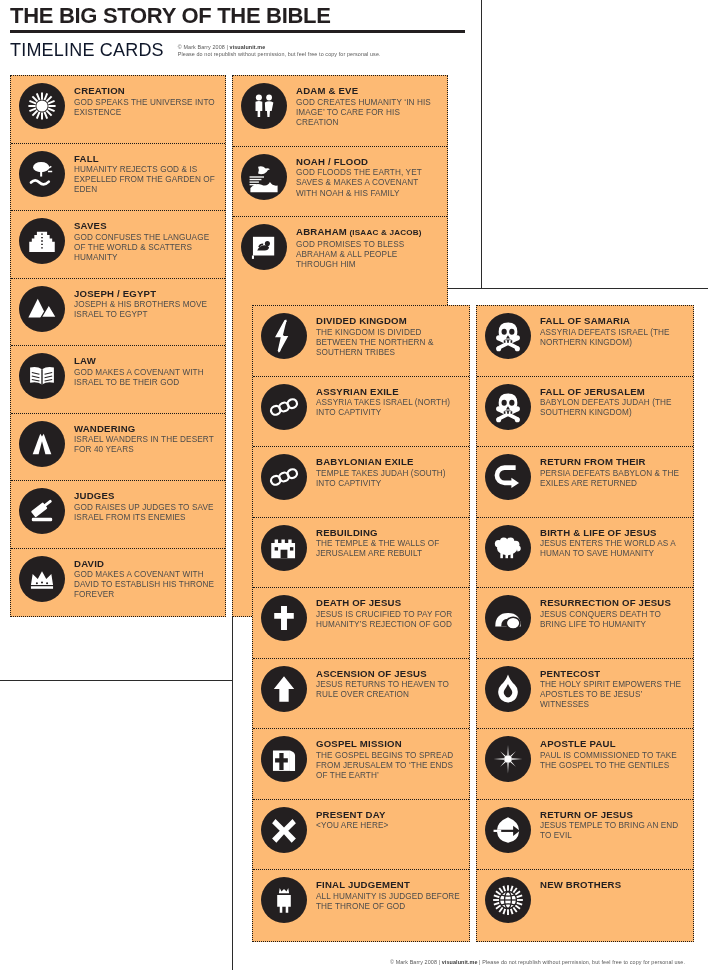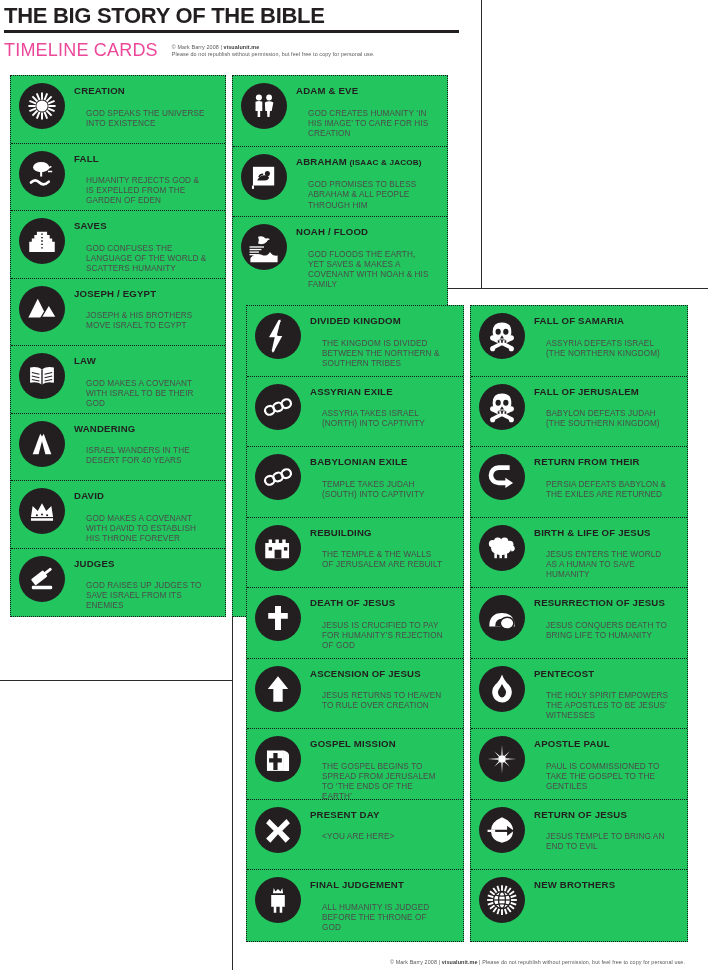--- a/index.html
+++ b/index.html
@@ -22,42 +22,42 @@
   #sheet-one-lower{
     left:0px;top:288px;width:233px;height:393px;
     border-left:none;border-top:none;
   }
   #sheet-two{
     left:232px;top:288px;width:477px;height:683px;
     border-right:none;border-bottom:none;
   }
 
   
-  .header{position:absolute;left:4px;top:4px;width:455px;}
+  .header{position:absolute;left:10px;top:4px;width:455px;}
   .main-title{
     font-size:22px;font-weight:bold;letter-spacing:-0.3px;
     line-height:24px;margin:0;color:#231f20;
   }
   .rule{height:3px;background:#231f20;margin-top:2px;width:455px;}
   .subhead-row{display:flex;align-items:flex-start;margin-top:8px;}
   .sub-title{
     font-size:18px;font-weight:normal;letter-spacing:0.2px;
-    line-height:19px;color:#ec4899;white-space:nowrap;
+    line-height:19px;color:#0f172a;white-space:nowrap;
   }
   .credit{margin-left:14px;padding-top:3px;}
   .credit-line{font-size:5.4px;line-height:7px;color:#5a5a5a;letter-spacing:0.1px;}
   .credit-line .vu{font-weight:bold;color:#3a3a3a;}
 
   
   .grid{position:absolute;display:flex;}
   .col{
     border:1px dotted #1a1a1a;
     border-right-style:dotted;
     box-sizing:border-box;
-    background:#22c55e;
+    background:#fdba74;
   }
   .col + .col{margin-left:6px;}
 
   .card{
     display:flex;align-items:flex-start;
     box-sizing:border-box;
     border-bottom:1px dotted #1a1a1a;
     padding:6px 6px 6px 8px;
   }
   .card:last-child{border-bottom:none;}
@@ -70,31 +70,31 @@
   }
   .icon-wrap svg{display:block;}
   .txt{padding-top:3px;min-width:0;}
   .card-title{
     font-size:9.6px;font-weight:bold;letter-spacing:0.2px;
     line-height:11.5px;color:#231f20;margin:0 0 1px 0;
   }
   .card-title .sub{font-size:8.1px;}
   .card-desc{
     font-size:8.2px;line-height:10.2px;letter-spacing:0.1px;
-    color:#4c4c4c;margin:12px;
+    color:#4c4c4c;margin:0;
   }
 
   
   #grid-one{left:10px;top:75px;}
   #grid-one .col{width:216px;}
   #grid-one .colA .card{height:67.5px;}
   #grid-one .colB .card{height:70.6px;}
 
   
-  #grid-two{left:246px;top:305px;align-items:flex-end;}
+  #grid-two{left:252px;top:305px;align-items:flex-end;}
   #grid-two .col{width:218px;}
   #grid-two .card{height:70.5px;}
 
   
   .footer{
     position:absolute;left:390px;top:958px;
     font-size:5.4px;line-height:8px;color:#5a5a5a;letter-spacing:0.1px;
     white-space:nowrap;
   }
   .footer b{font-weight:bold;color:#3a3a3a;}
@@ -223,98 +223,98 @@
           </svg>
         </div>
         <div class="txt">
           <div class="card-title">WANDERING</div>
           <div class="card-desc">ISRAEL WANDERS IN THE DESERT FOR 40 YEARS</div>
         </div>
       </div>
       <div class="card">
         <div class="icon-wrap">
           <svg width="34" height="34" viewBox="0 0 40 40">
+            <g transform="rotate(-38 20 18)">
+              <rect x="8" y="12" width="18" height="9" rx="1.5" fill="#ffffff"></rect>
+              <rect x="24" y="15" width="11" height="3.2" rx="1.2" fill="#ffffff"></rect>
+            </g>
+            <rect x="8" y="28" width="24" height="4" rx="1.5" fill="#ffffff"></rect>
+          </svg>
+        </div>
+        <div class="txt">
+          <div class="card-title">JUDGES</div>
+          <div class="card-desc">GOD RAISES UP JUDGES TO SAVE ISRAEL FROM ITS ENEMIES</div>
+        </div>
+      </div>
+      <div class="card">
+        <div class="icon-wrap">
+          <svg width="34" height="34" viewBox="0 0 40 40">
             <path d="M7 27 L9 14 L15 20 L20 11 L25 20 L31 14 L33 27 Z" fill="#ffffff"></path>
             <rect x="7" y="28.5" width="26" height="3" fill="#ffffff"></rect>
             <g fill="#231f20">
               <circle cx="14" cy="25" r="1.2"></circle>
               <circle cx="20" cy="24" r="1.2"></circle>
               <circle cx="26" cy="25" r="1.2"></circle>
             </g>
           </svg>
         </div>
         <div class="txt">
           <div class="card-title">DAVID</div>
           <div class="card-desc">GOD MAKES A COVENANT WITH DAVID TO ESTABLISH HIS THRONE FOREVER</div>
         </div>
       </div>
-      <div class="card">
-        <div class="icon-wrap">
-          <svg width="34" height="34" viewBox="0 0 40 40">
-            <g transform="rotate(-38 20 18)">
-              <rect x="8" y="12" width="18" height="9" rx="1.5" fill="#ffffff"></rect>
-              <rect x="24" y="15" width="11" height="3.2" rx="1.2" fill="#ffffff"></rect>
-            </g>
-            <rect x="8" y="28" width="24" height="4" rx="1.5" fill="#ffffff"></rect>
-          </svg>
-        </div>
-        <div class="txt">
-          <div class="card-title">JUDGES</div>
-          <div class="card-desc">GOD RAISES UP JUDGES TO SAVE ISRAEL FROM ITS ENEMIES</div>
-        </div>
-      </div>
     </div>
   <div class="col colB" id="col-1b">
       <div class="card">
         <div class="icon-wrap">
           <svg width="34" height="34" viewBox="0 0 40 40">
             <circle cx="14" cy="10" r="3.6" fill="#ffffff"></circle>
             <path d="M10 15 q4 -2 8 0 v11 h-2.5 v7 h-3 v-7 H10 z" fill="#ffffff"></path>
             <circle cx="26" cy="10" r="3.4" fill="#ffffff"></circle>
             <path d="M21 16 q5 -3 10 0 l-2 10 h-2 l-0.5 7 h-2.5 l-0.5 -7 h-2 z" fill="#ffffff"></path>
           </svg>
         </div>
         <div class="txt">
           <div class="card-title">ADAM &amp; EVE</div>
           <div class="card-desc">GOD CREATES HUMANITY ‘IN HIS IMAGE’ TO CARE FOR HIS CREATION</div>
-        </div>
-      </div>
-      <div class="card">
-        <div class="icon-wrap">
-          <svg width="34" height="34" viewBox="0 0 40 40">
-            <rect x="7" y="8" width="25" height="22" fill="#ffffff"></rect>
-            <path d="M7 30 L7 34" stroke="#ffffff" stroke-width="2.4"></path>
-            <g fill="#231f20">
-              <circle cx="24" cy="16" r="3"></circle>
-              <path d="M12 24 q3 -6 9 -6 q4 0 5 3 q-1 3 -5 3 q-5 0 -9 0 z"></path>
-              <path d="M14 20 q2 -4 5 -3" stroke="#231f20" stroke-width="2" fill="none"></path>
-            </g>
-          </svg>
-        </div>
-        <div class="txt">
-          <div class="card-title">ABRAHAM<span class="sub"> (ISAAC &amp; JACOB)</span></div>
-          <div class="card-desc">GOD PROMISES TO BLESS ABRAHAM &amp; ALL PEOPLE THROUGH HIM</div>
         </div>
       </div>
       <div class="card">
         <div class="icon-wrap">
           <svg width="34" height="34" viewBox="0 0 40 40">
             <path d="M13 8 q5 -2 9 2 q3 -1 5 1 q-3 1 -4 3 q-4 4 -10 2 q2 -4 0 -8 z" fill="#ffffff"></path>
             <path d="M4 33 q6 -7 13 -4 q7 3 10 -3 q3 5 9 4 v8 H4 z" fill="#ffffff"></path>
             <g stroke="#ffffff" stroke-width="1.6">
               <line x1="3" y1="20" x2="20" y2="20"></line>
               <line x1="3" y1="23" x2="17" y2="23"></line>
               <line x1="3" y1="26" x2="14" y2="26"></line>
               <line x1="3" y1="29" x2="11" y2="29"></line>
             </g>
           </svg>
         </div>
         <div class="txt">
           <div class="card-title">NOAH / FLOOD</div>
           <div class="card-desc">GOD FLOODS THE EARTH, YET SAVES &amp; MAKES A COVENANT WITH NOAH &amp; HIS FAMILY</div>
+        </div>
+      </div>
+      <div class="card">
+        <div class="icon-wrap">
+          <svg width="34" height="34" viewBox="0 0 40 40">
+            <rect x="7" y="8" width="25" height="22" fill="#ffffff"></rect>
+            <path d="M7 30 L7 34" stroke="#ffffff" stroke-width="2.4"></path>
+            <g fill="#231f20">
+              <circle cx="24" cy="16" r="3"></circle>
+              <path d="M12 24 q3 -6 9 -6 q4 0 5 3 q-1 3 -5 3 q-5 0 -9 0 z"></path>
+              <path d="M14 20 q2 -4 5 -3" stroke="#231f20" stroke-width="2" fill="none"></path>
+            </g>
+          </svg>
+        </div>
+        <div class="txt">
+          <div class="card-title">ABRAHAM<span class="sub"> (ISAAC &amp; JACOB)</span></div>
+          <div class="card-desc">GOD PROMISES TO BLESS ABRAHAM &amp; ALL PEOPLE THROUGH HIM</div>
         </div>
       </div>
     </div>
 </div>
 
 <div class="grid" id="grid-two">
   <div class="col colA" id="col-2a">
       <div class="card">
         <div class="icon-wrap">
           <svg width="34" height="34" viewBox="0 0 40 40">

